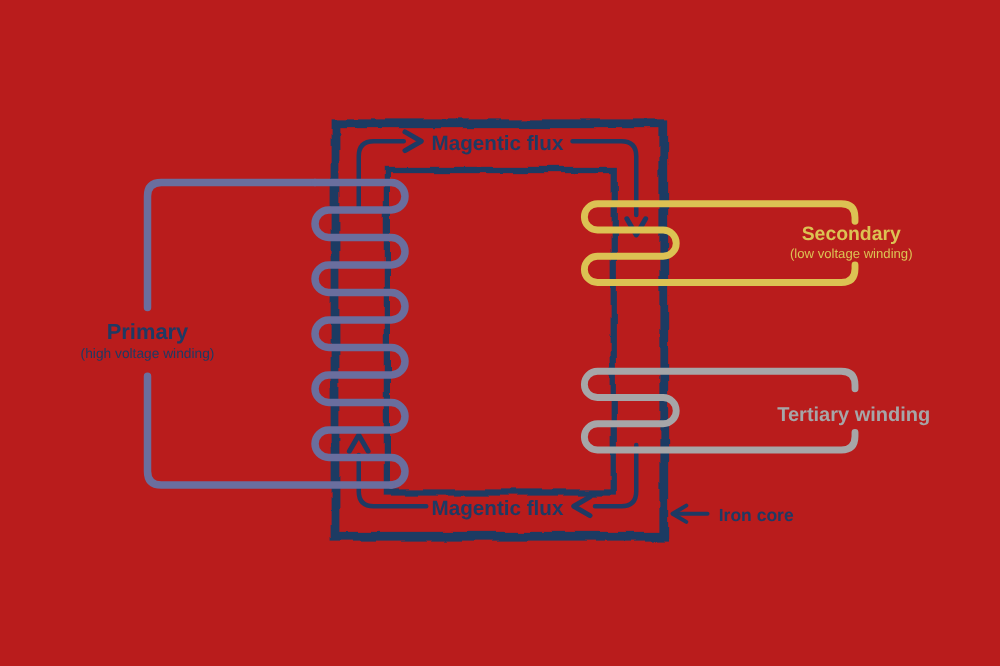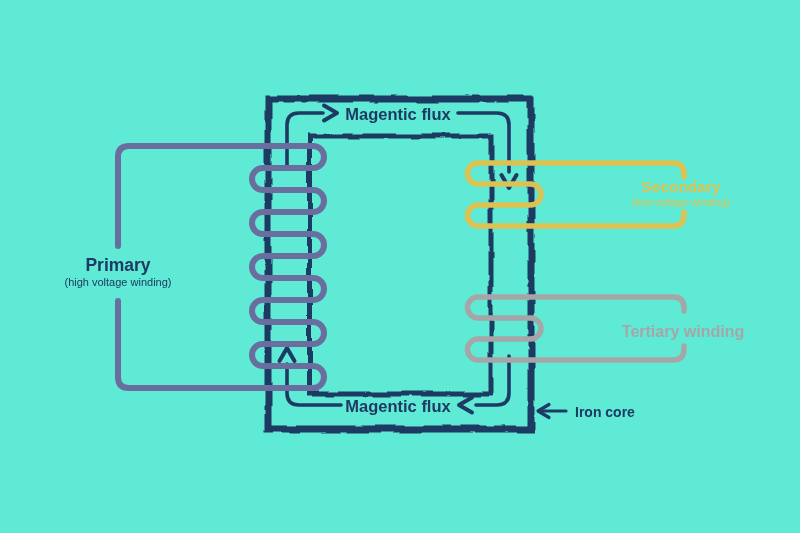--- a/index.html
+++ b/index.html
@@ -4,21 +4,21 @@
 <style>
   html, body {
     margin: 0;
     padding: 0;
     font-family: "Liberation Sans", sans-serif;
   }
   .stage {
     position: relative;
     width: 800px;
     height: 533px;
-    background: #5eead4;
+    background: #b91c1c;
     overflow: hidden;
   }
   svg { display: block; }
   text { font-family: "Liberation Sans", sans-serif; }
   .title { font-weight: bold; }
   .subtitle { font-weight: normal; }
 </style>
 </head>
 <body>
 

